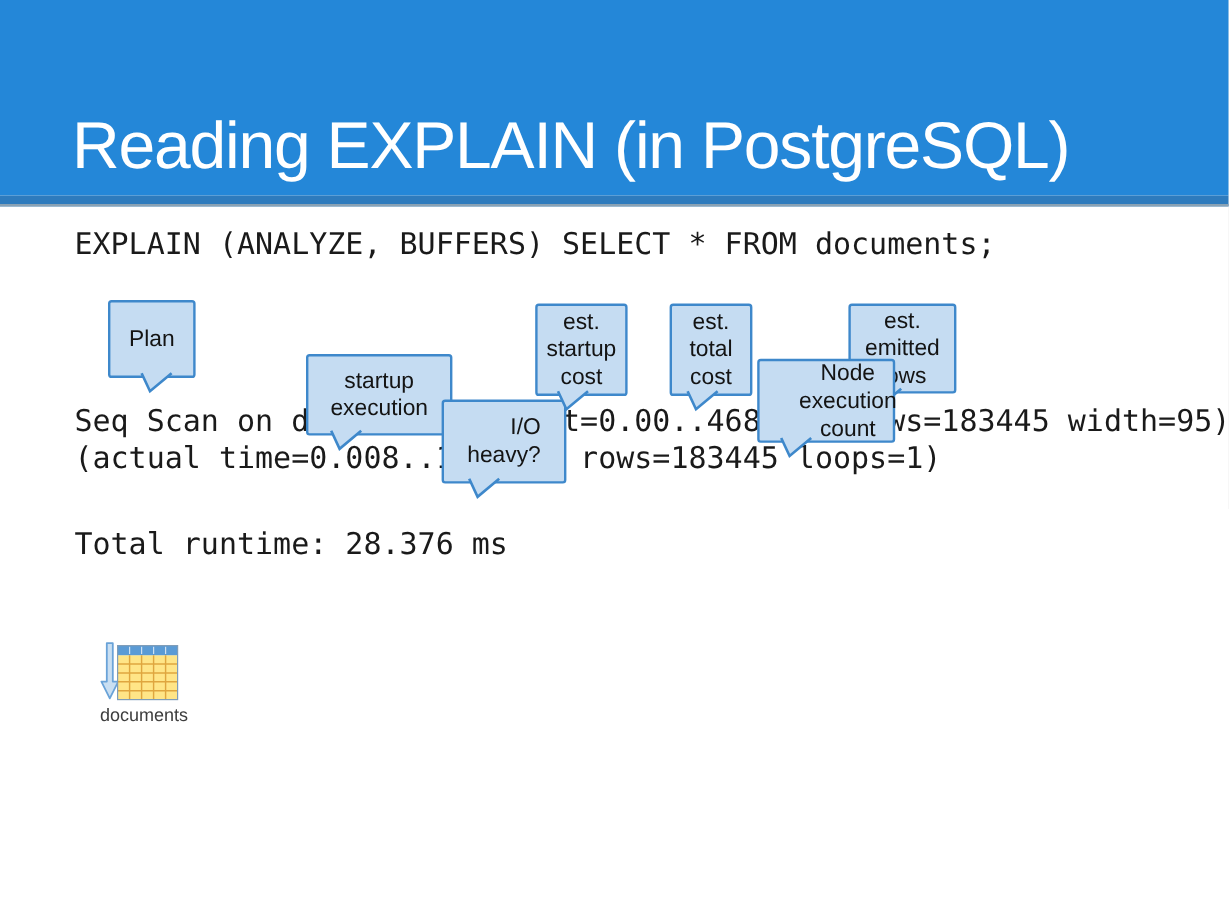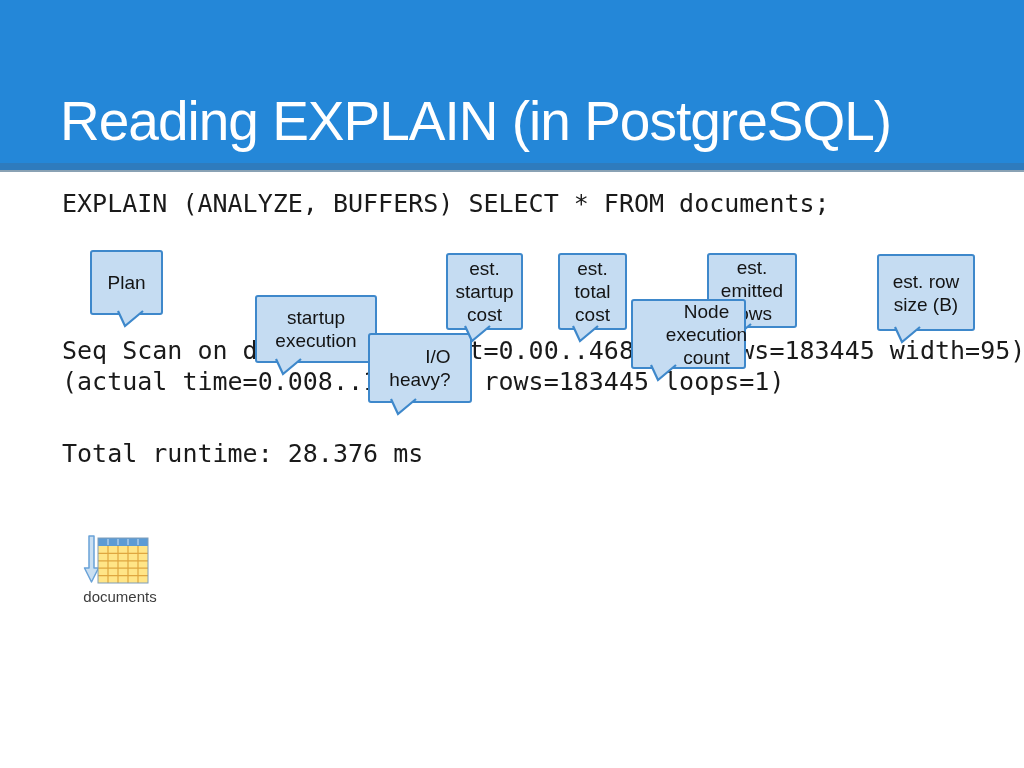--- a/index.html
+++ b/index.html
@@ -133,28 +133,20 @@
   <div class="callout co-total">
     <span>est.
 total
 cost</span>
     <svg class="tail" width="28" height="17" style="left:12px;">
       <path d="M1,0 L8,15 L26,0 Z" fill="#c5dcf2"></path>
       <path d="M1,0 L8,15 L26,0" fill="none" stroke="#3e88cb" stroke-width="2.2"></path>
     </svg>
   </div>
 
-  <div class="callout co-rowsize">
-    <span>est. row
-size (B)</span>
-    <svg class="tail" width="28" height="17" style="left:15px;">
-      <path d="M1,0 L8,15 L26,0 Z" fill="#c5dcf2"></path>
-      <path d="M1,0 L8,15 L26,0" fill="none" stroke="#3e88cb" stroke-width="2.2"></path>
-    </svg>
-  </div>
 
   <svg class="doc-icon" width="72" height="58" viewBox="0 0 72 58">
 
     <path d="M7,4 L12,4 L12,36 L16.5,36 L9.5,50 L2.5,36 L7,36 Z" fill="#c9dff2" stroke="#6aa3d8" stroke-width="1.5" stroke-linejoin="round"></path>
 
     <rect x="16" y="14" width="50" height="37" fill="#ffe587"></rect>
 
     <rect x="16" y="6" width="50" height="8" fill="#5b9bd5"></rect>
     <g stroke="#ffffff" stroke-width="1" opacity="0.7">
       <line x1="26" y1="7" x2="26" y2="13"></line>

